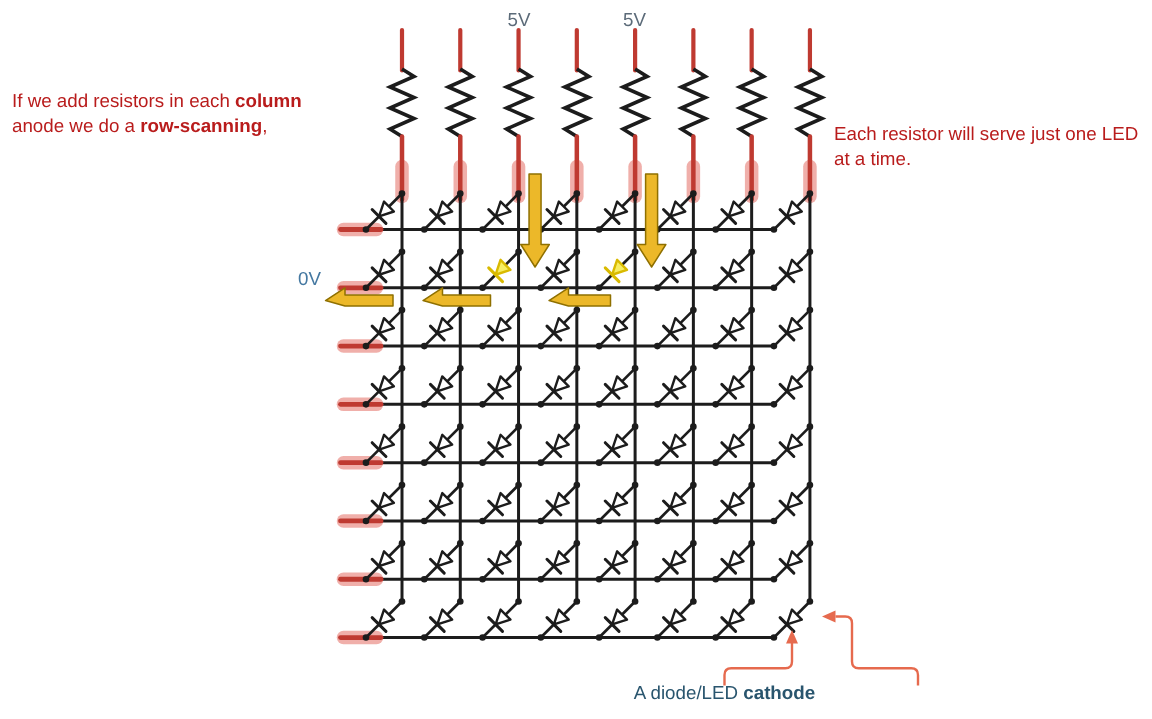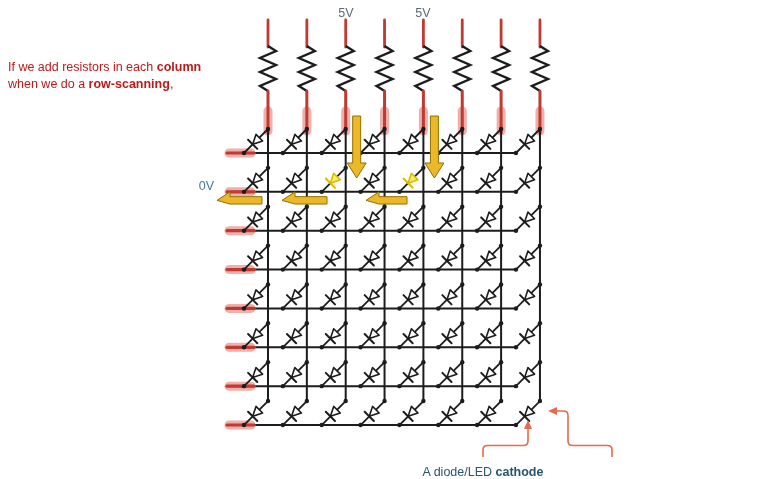--- a/index.html
+++ b/index.html
@@ -5,21 +5,21 @@
   html,body{margin:0;padding:0;background:#ffffff;}
   body{width:768px;height:479px;position:relative;overflow:hidden;
        font-family:"Liberation Sans","DejaVu Sans",sans-serif;}
   .stage{position:absolute;inset:0;width:684px;height:479px;}
   svg{position:absolute;left:0;top:0;}
   .note{position:absolute;color:#b91c1c;font-size:12.5px;line-height:17px;}
   .note b{font-weight:700;}
   #left-note{left:8px;top:59px;width:252px;}
   #right-note{left:556px;top:81px;width:212px;}
   .pin-label{position:absolute;color:#29556e;font-size:12.5px;text-align:center;}
-  #cathode-label{left:408px;top:465px;width:150px;}
+  #cathode-label{left:408px;top:455px;width:150px;}
   #anode-label{left:548px;top:455px;width:128px;}
   text{font-family:"Liberation Sans","DejaVu Sans",sans-serif;}
 </style>
 </head>
 <body>
 
 <div class="stage">
 
   <svg id="diagram" width="768" height="479" viewBox="0 0 768 479">
 
@@ -424,21 +424,24 @@
       <path d="M 548 411 L 557 407 L 557 415 Z" fill="#e66a4e" stroke="none"></path>
     </g>
 
     <text x="346" y="17" text-anchor="middle" font-size="12.5" fill="#5c6b79">5V</text>
     <text x="423" y="17" text-anchor="middle" font-size="12.5" fill="#5c6b79">5V</text>
     <text x="214" y="190" text-anchor="end" font-size="12.5" fill="#4478a1">0V</text>
   </svg>
 
   <div class="note" id="left-note">
     <span>If we add resistors in each </span><b>column</b><br>
-    <span>when we do a </span><b>row-scanning</b><span>,</span><br>
+    <span>anode we do a </span><b>row-scanning</b><span>,</span><br>
   </div>
 
+  <div class="note" id="right-note">
+    <span>Each resistor will serve just one LED at a time.</span>
+  </div>
 
   <div class="pin-label" id="cathode-label">
     <span>A diode/LED </span><b>cathode</b>
   </div>
 
 </div>
 
 </body></html>

